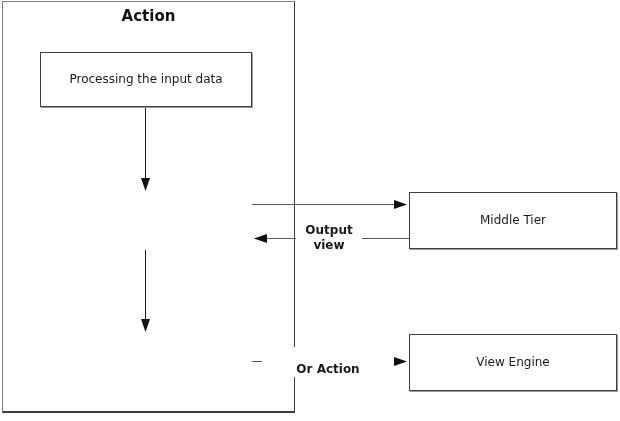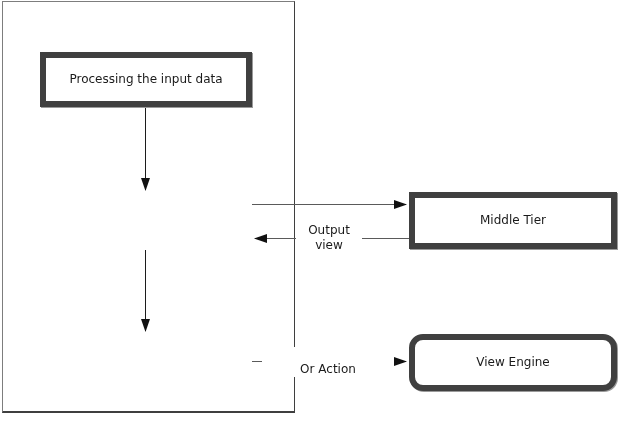--- a/index.html
+++ b/index.html
@@ -36,58 +36,60 @@
     font-weight: bold;
     color: #111111;
   }
   .node {
     position: absolute;
     display: flex;
     align-items: center;
     justify-content: center;
     text-align: center;
     background: #ffffff;
-    border: 6px solid #404040;
+    border: 1px solid #404040;
     box-shadow: 1px 1px 0 #9a9a9a;
     font-size: 12px;
     line-height: 15px;
     color: #1a1a1a;
     z-index: 3;
   }
   .n-processing  { left: 40px;  top: 52px;  width: 212px; height: 55px; padding: 0 8px; }
   .n-connecting  { left: 40px;  top: 193px; width: 211px; height: 57px; padding: 0 20px; }
   .n-filling     { left: 40px;  top: 334px; width: 212px; height: 57px; padding: 0 8px; }
   .n-middle-tier { left: 409px; top: 192px; width: 208px; height: 57px; padding: 0 8px; }
-  .n-view-engine { left: 409px; top: 334px; width: 208px; height: 57px; padding: 16px 8px; border-radius: 14px; }
+  .n-view-engine { left: 409px; top: 334px; width: 208px; height: 57px; padding: 16px 8px; }
   .arrows-svg {
     position: absolute;
     left: 0; top: 0;
     width: 620px;
     height: 421px;
     z-index: 2;
     pointer-events: none;
   }
   .edge-label {
     position: absolute;
     background: #ffffff;
     text-align: center;
     font-size: 12px;
     line-height: 15px;
     color: #1a1a1a;
     z-index: 4;
+    font-weight: bold;
   }
   .l-output   { left: 296px; top: 223px; width: 66px; }
   .l-viewdata { left: 262px; top: 347px; width: 132px; }
 </style>
 </head>
 <body>
 
 <div class="canvas">
 
   <div class="action-container"></div>
+  <div class="action-title">Action</div>
 
   <svg class="arrows-svg" width="620" height="421" viewBox="0 0 620 421" shape-rendering="crispEdges">
     <defs>
       <marker id="arrowhead" markerUnits="userSpaceOnUse" markerWidth="13" markerHeight="9" refX="12" refY="4.5" orient="auto">
         <path d="M0,0 L13,4.5 L0,9 Z" fill="#111111" shape-rendering="auto"></path>
       </marker>
     </defs>
     <line x1="145.5" y1="107" x2="145.5" y2="190" stroke="#1c1c1c" stroke-width="1" marker-end="url(#arrowhead)"></line>
     <line x1="145.5" y1="250" x2="145.5" y2="331" stroke="#1c1c1c" stroke-width="1" marker-end="url(#arrowhead)"></line>
     <line x1="252" y1="204.5" x2="406" y2="204.5" stroke="#5a5a5a" stroke-width="1" marker-end="url(#arrowhead)"></line>

